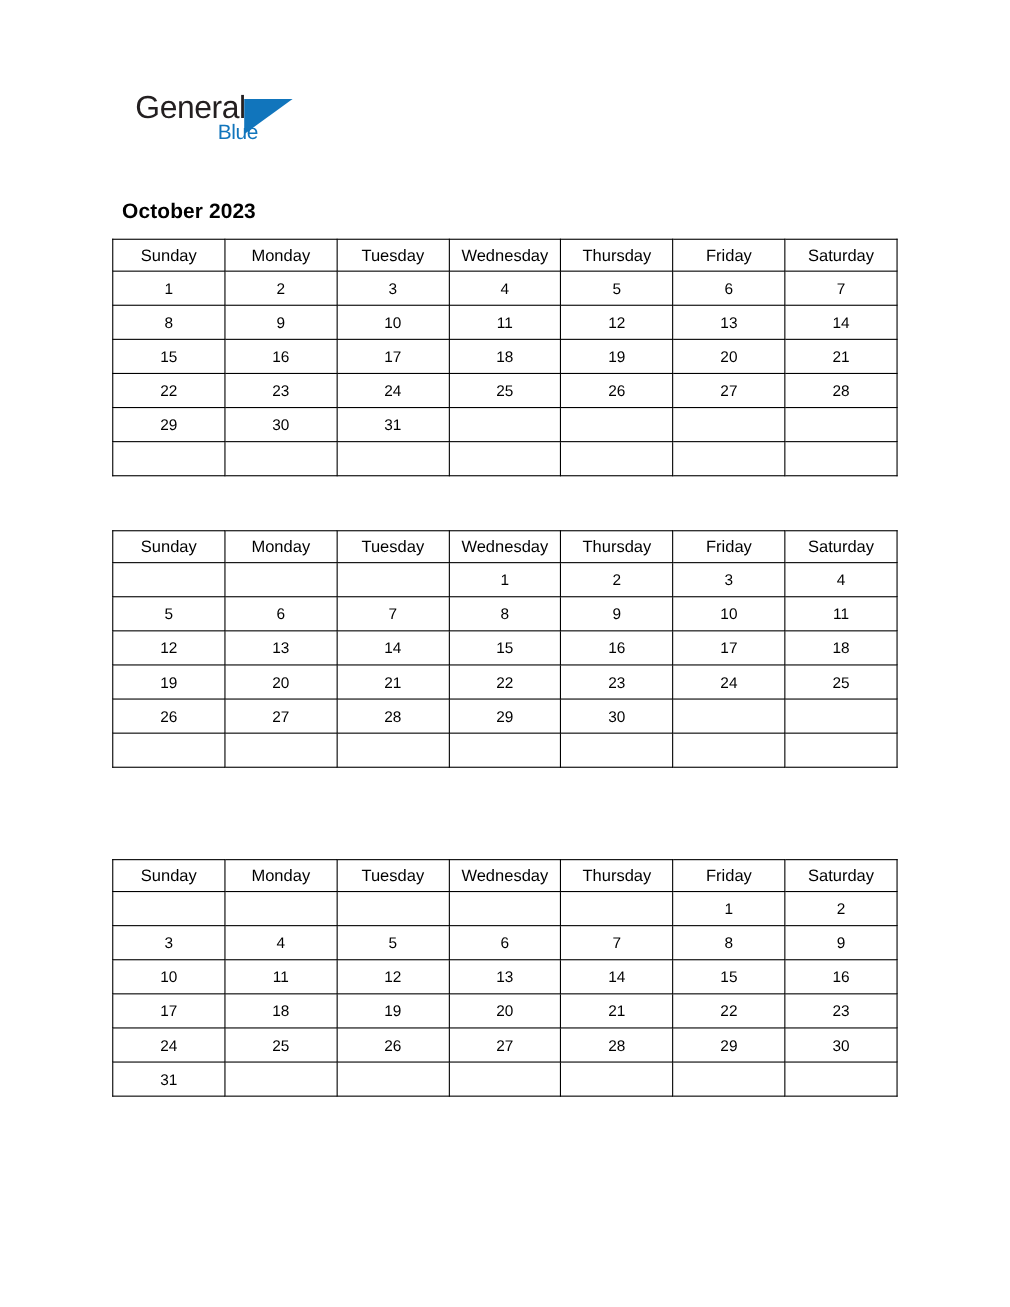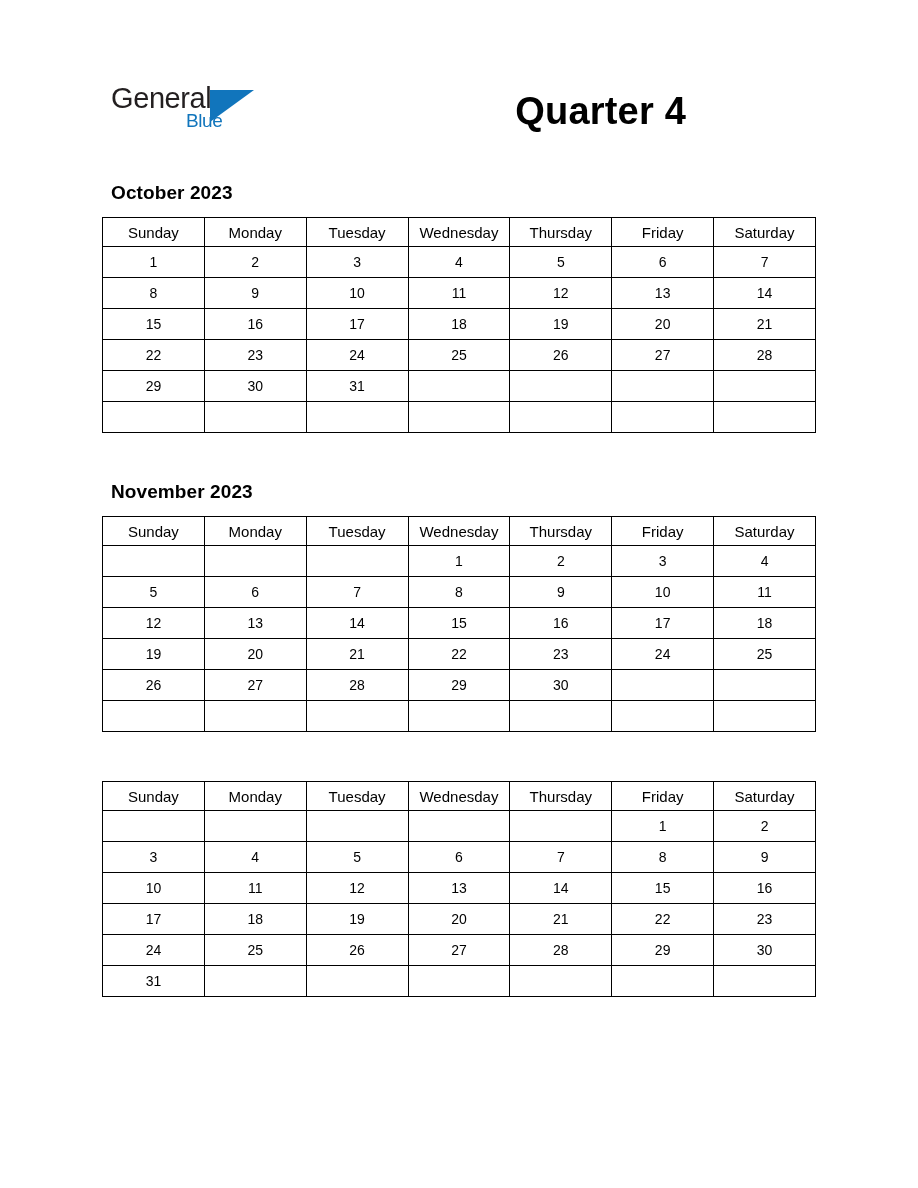--- a/index.html
+++ b/index.html
@@ -12,21 +12,21 @@
     height: 1188px;
     position: relative;
     font-family: "Liberation Sans", sans-serif;
     color: #000000;
     overflow: hidden;
   }
 
   
   .page-header {
     position: absolute;
-    left: 0;
+    left: 12px;
     top: 0;
     width: 788px;
     height: 170px;
   }
 
   .brand-logo {
     position: absolute;
     left: 111px;
     top: 84px;
     width: 180px;
@@ -121,21 +121,20 @@
 <body>
 
 <div class="page-header">
 
   <div class="brand-logo">
     <span class="brand-line1">General</span>
     <span class="brand-triangle"></span>
     <span class="brand-line2">Blue</span>
   </div>
 
-  <div class="quarter-title">Quarter 4</div>
 
 </div>
 
 <div class="month-block" id="month-0">
   <div class="month-title">October 2023</div>
   <table class="calendar">
     <thead>
       <tr>
         <th>Sunday</th>
         <th>Monday</th>
@@ -199,21 +198,20 @@
         <td></td>
         <td></td>
         <td></td>
         <td></td>
       </tr>
     </tbody>
   </table>
 </div>
 
 <div class="month-block" id="month-1">
-  <div class="month-title">November 2023</div>
   <table class="calendar">
     <thead>
       <tr>
         <th>Sunday</th>
         <th>Monday</th>
         <th>Tuesday</th>
         <th>Wednesday</th>
         <th>Thursday</th>
         <th>Friday</th>
         <th>Saturday</th>

